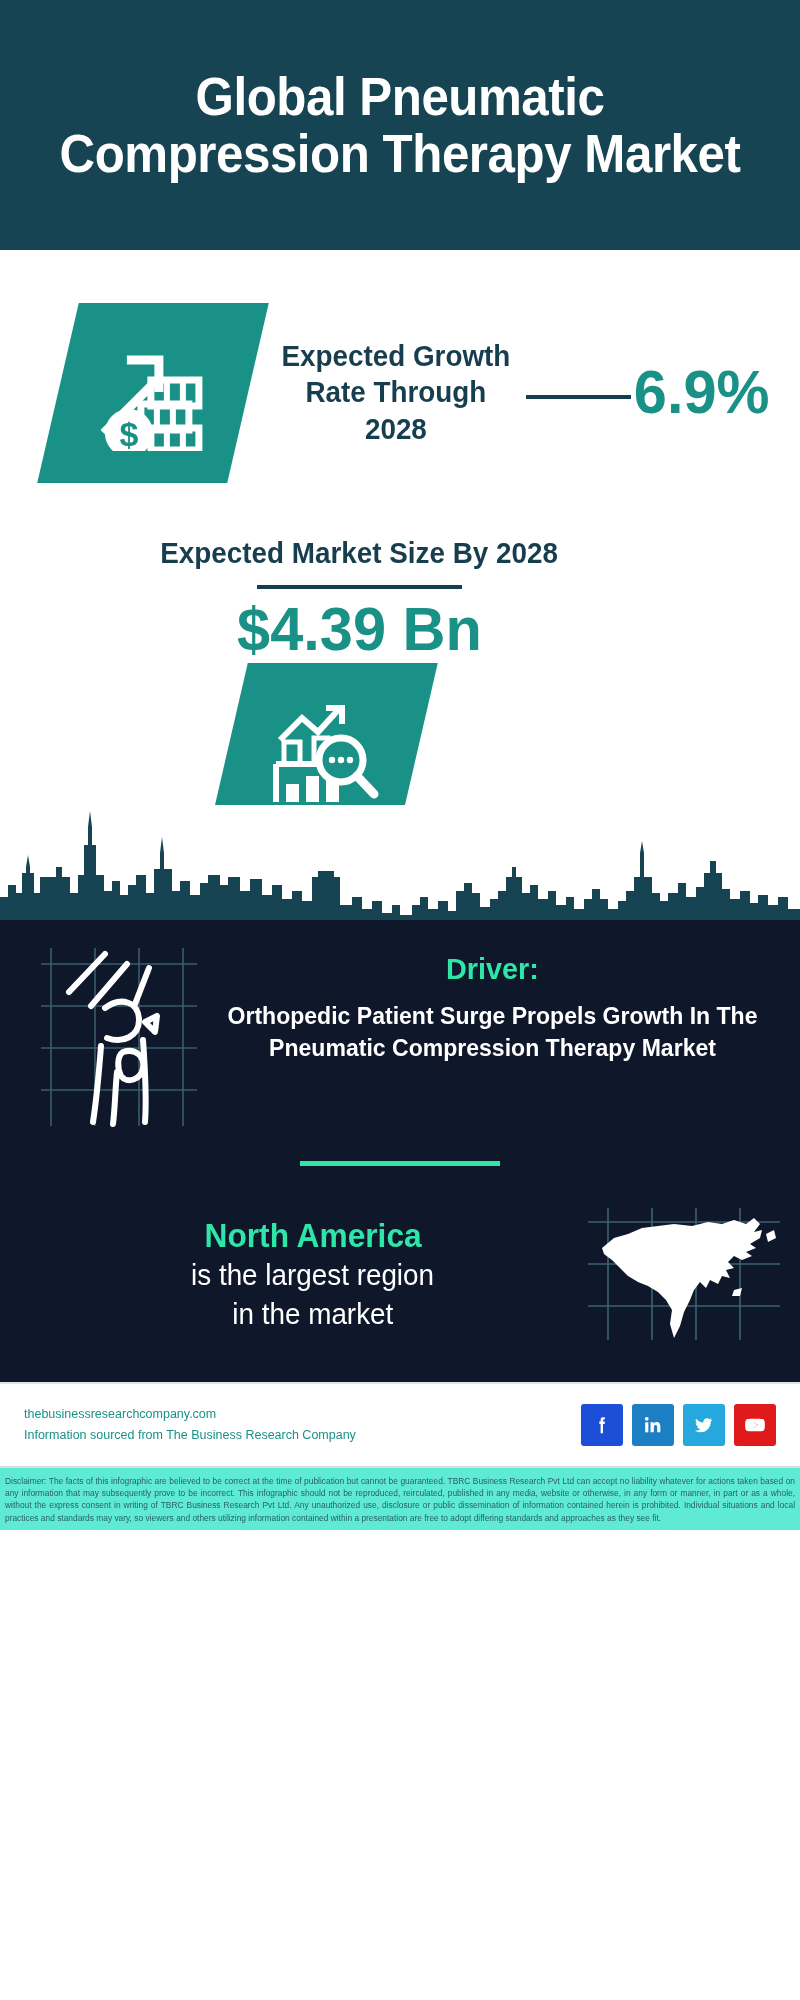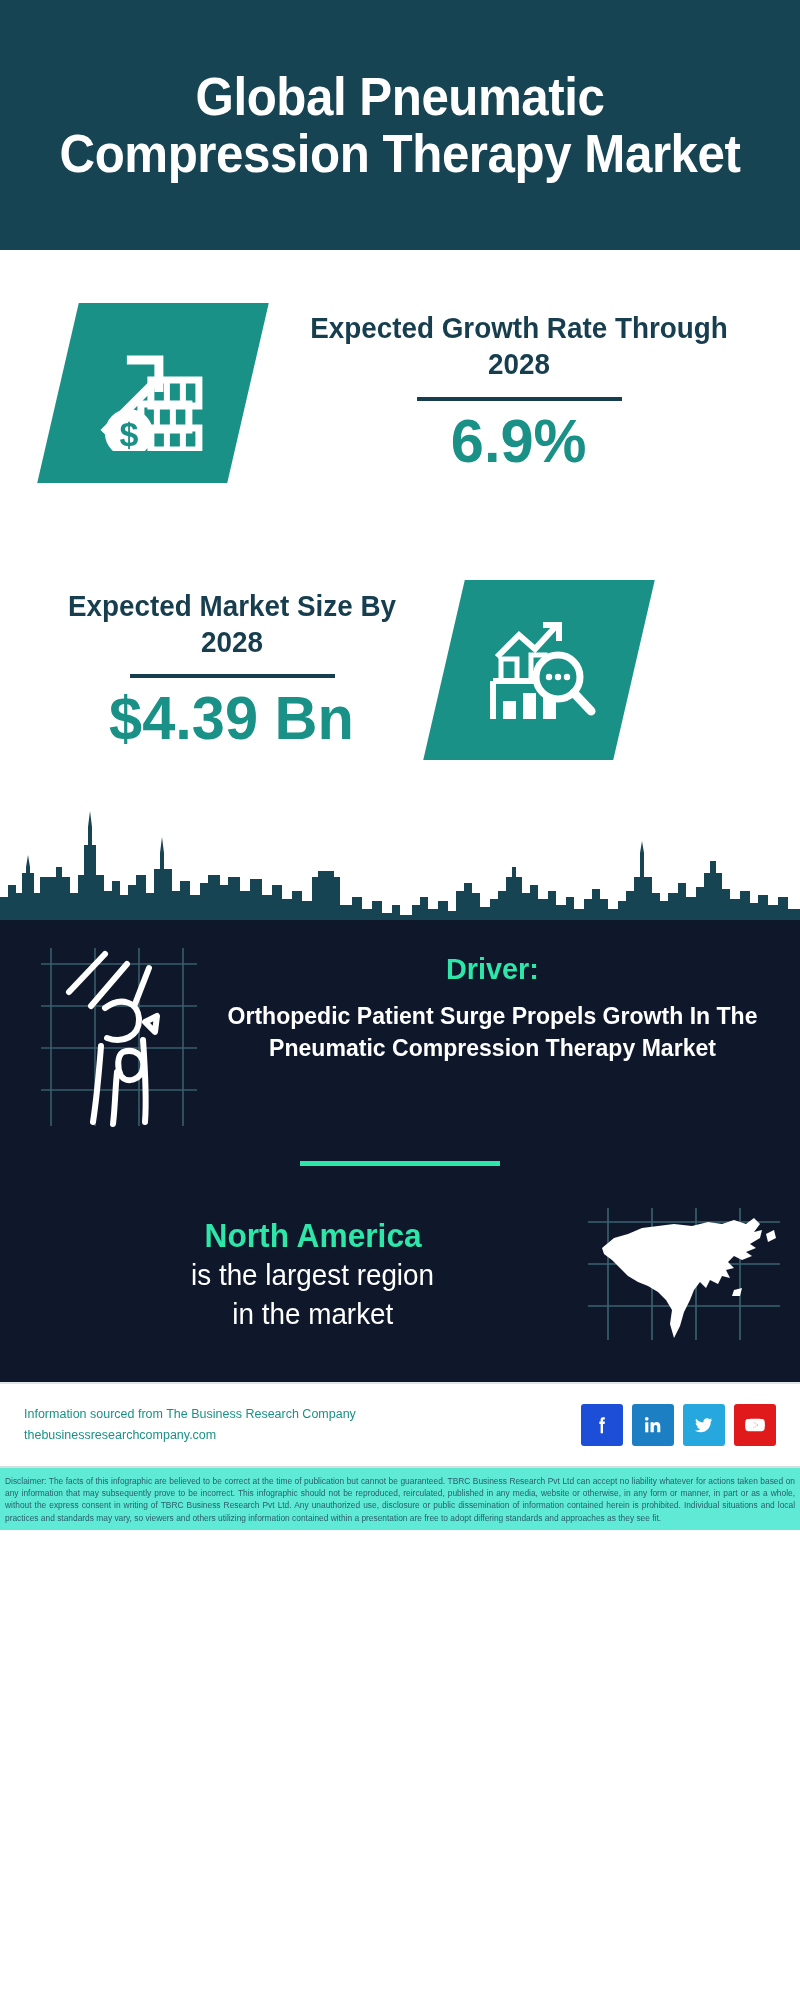--- a/index.html
+++ b/index.html
@@ -42,21 +42,21 @@
     background:#1a9187;
     transform:skewX(-13deg);
     display:flex; align-items:center; justify-content:center;
     flex:0 0 auto;
   }
   .para-icon > svg{ transform:skewX(13deg); }
 
   .stat1 .icon-wrap{ margin-left:58px; }
   .stat1 .txt-wrap{
     flex:1;
-    display:flex; flex-direction:column; align-items:center;
+    display:flex; flex-direction:row; align-items:center;
     margin-left:18px; margin-right:28px;
   }
   .stat-label{
     color:#173e4e;
     font-size:29px;
     font-weight:bold;
     line-height:1.25;
     text-align:center;
     transform:scaleX(0.96);
   }
@@ -72,21 +72,21 @@
     line-height:1.1;
     text-align:center;
     transform:scaleX(0.96);
   }
 
   
   .stat2{
     position:relative;
     width:689px; height:270px;
     background:#ffffff;
-    display:flex; align-items:center;
+    display:flex; align-items:center;flex-direction:column;
   }
   .stat2 .txt-wrap{
     flex:1;
     display:flex; flex-direction:column; align-items:center;
     margin-left:30px;
   }
   .stat2 .icon-wrap{ margin-right:55px; margin-left:10px; }
 
   
   .skyline{
@@ -360,22 +360,22 @@
         <path fill="#ffffff" d="M18 44 L30 34 L44 30 L58 24 L74 22 L90 20 L108 22 L124 18 L138 20 L150 16 L162 20 L170 14 L176 20 L170 28 L178 26 L176 34 L166 40 L172 44 L162 48 L168 52 L158 56 L150 52 L144 58 L150 64 L142 66 L146 74 L138 72 L134 80 L126 76 L122 84 L116 78 L110 86 L106 96 L100 108 L96 122 L90 134 L86 120 L88 106 L82 96 L74 88 L64 82 L54 78 L44 72 L36 64 L28 56 L20 50 Z"></path>
         <path fill="#ffffff" d="M182 30 L190 26 L192 34 L184 38 Z"></path>
         <path fill="#ffffff" d="M150 86 L158 84 L156 92 L148 92 Z"></path>
       </svg>
     </div>
   </div>
 </div>
 
 <div class="sourcebar">
   <div class="source-text">
+    <div>thebusinessresearchcompany.com</div>
     <div>Information sourced from The Business Research Company</div>
-    <div>thebusinessresearchcompany.com</div>
   </div>
   <div class="social">
     <a class="sicon s-fb">
       <svg width="22" height="22" viewBox="0 0 24 24" fill="#ffffff" aria-hidden="true">
         <path d="M15.2 8.2h-2.1V6.9c0-.6.4-.8.7-.8h1.3V3.6h-1.9c-2.2 0-2.7 1.6-2.7 2.7v1.9H9.1v2.6h1.4V21h2.6v-10.2h1.8l.3-2.6z"></path>
       </svg>
     </a>
     <a class="sicon s-li">
       <svg width="22" height="22" viewBox="0 0 24 24" fill="#ffffff" aria-hidden="true">
         <rect x="3.5" y="9" width="3.4" height="11"></rect>

